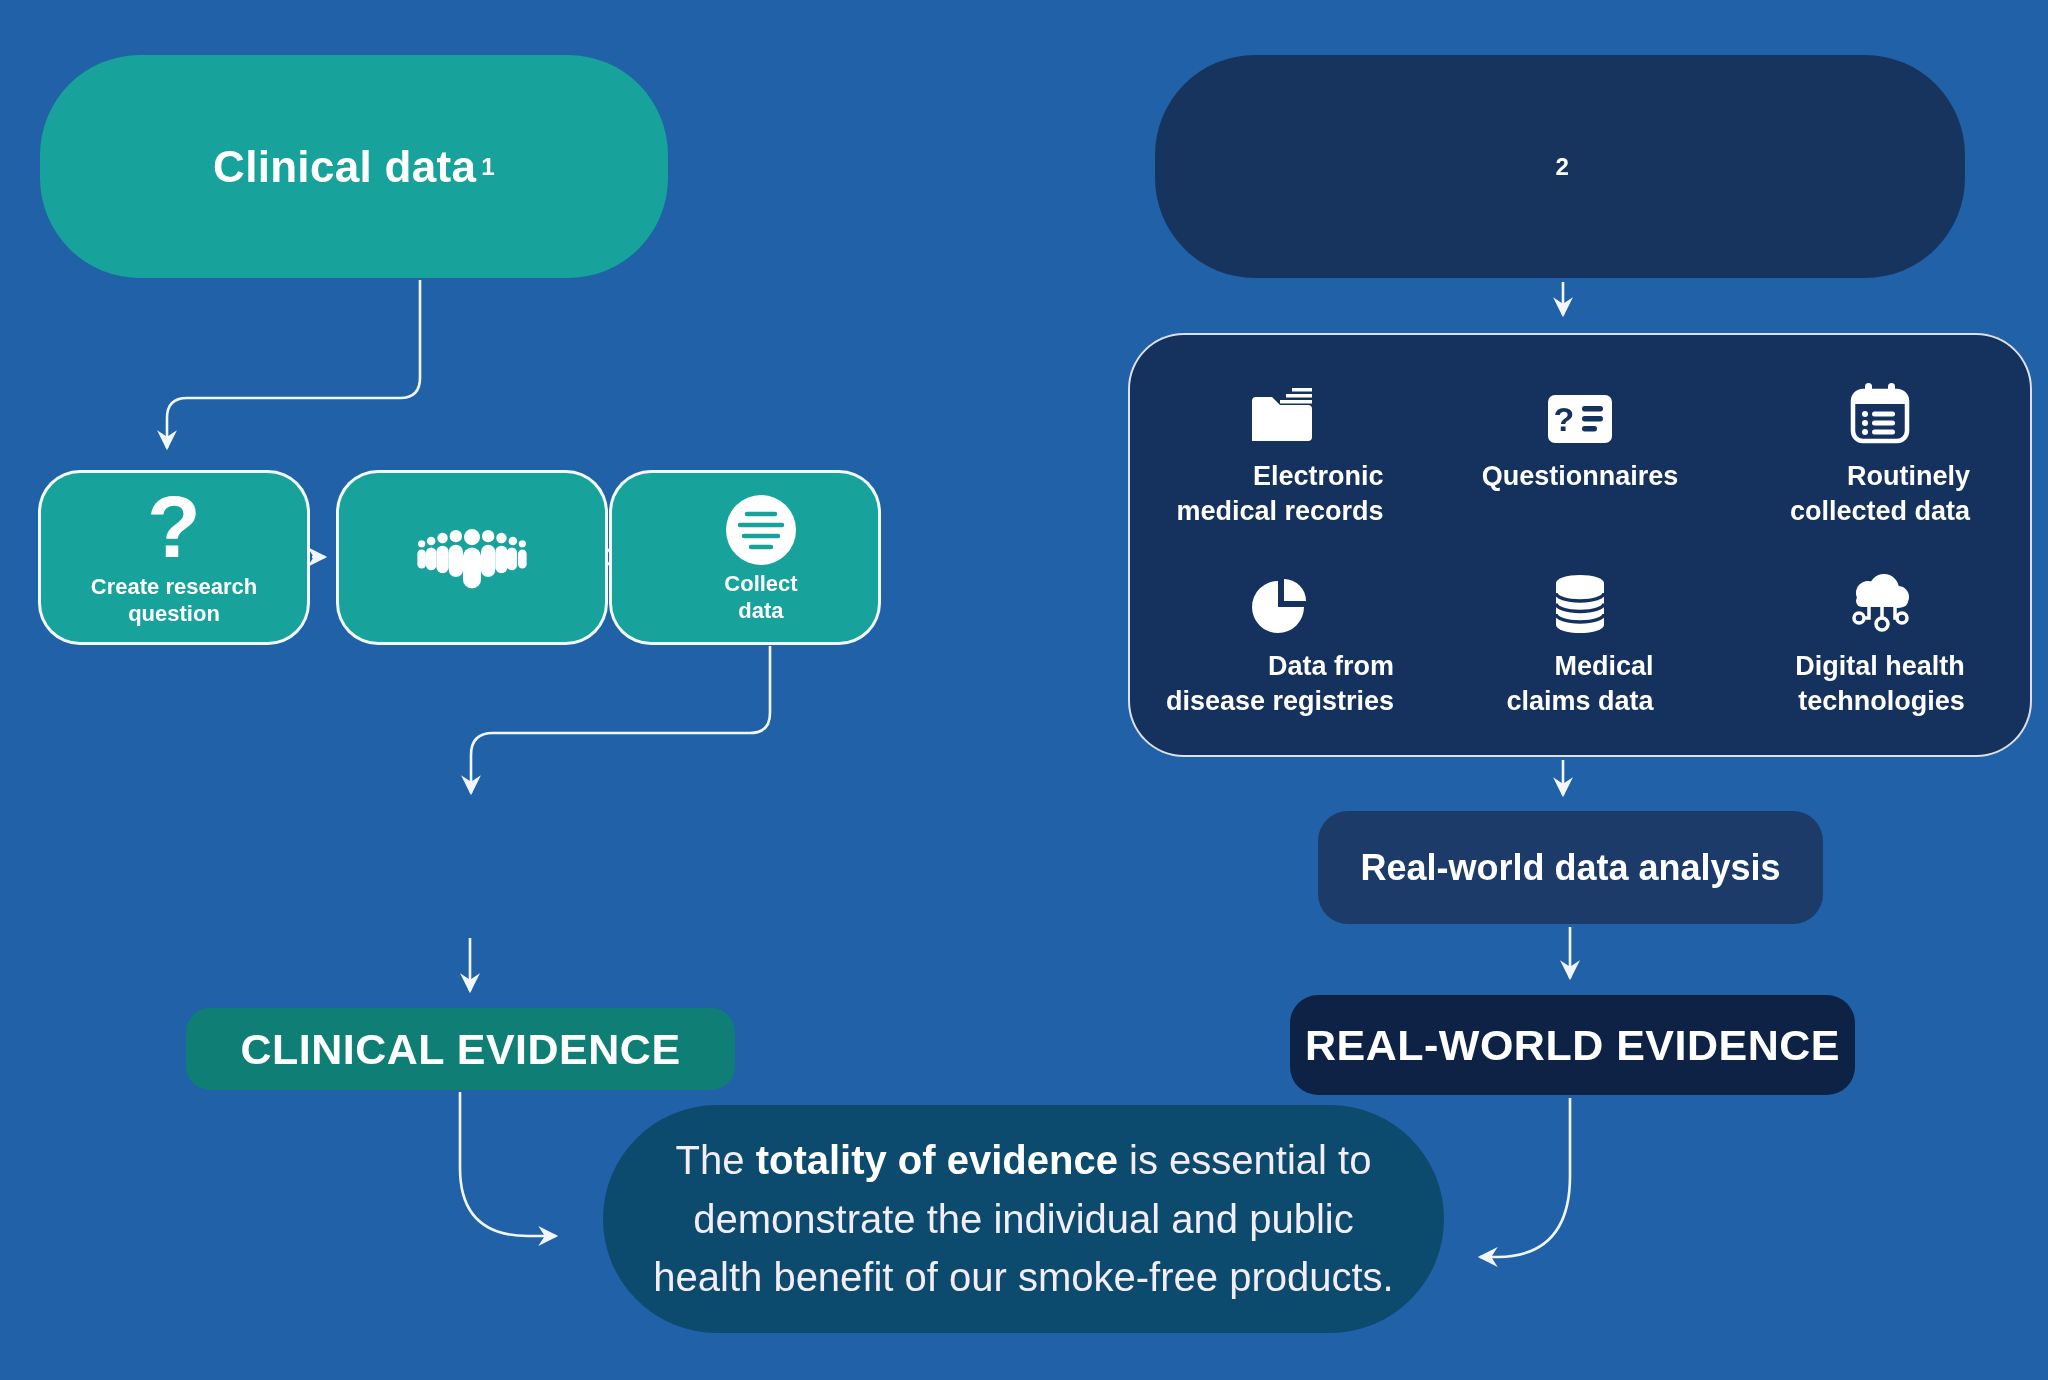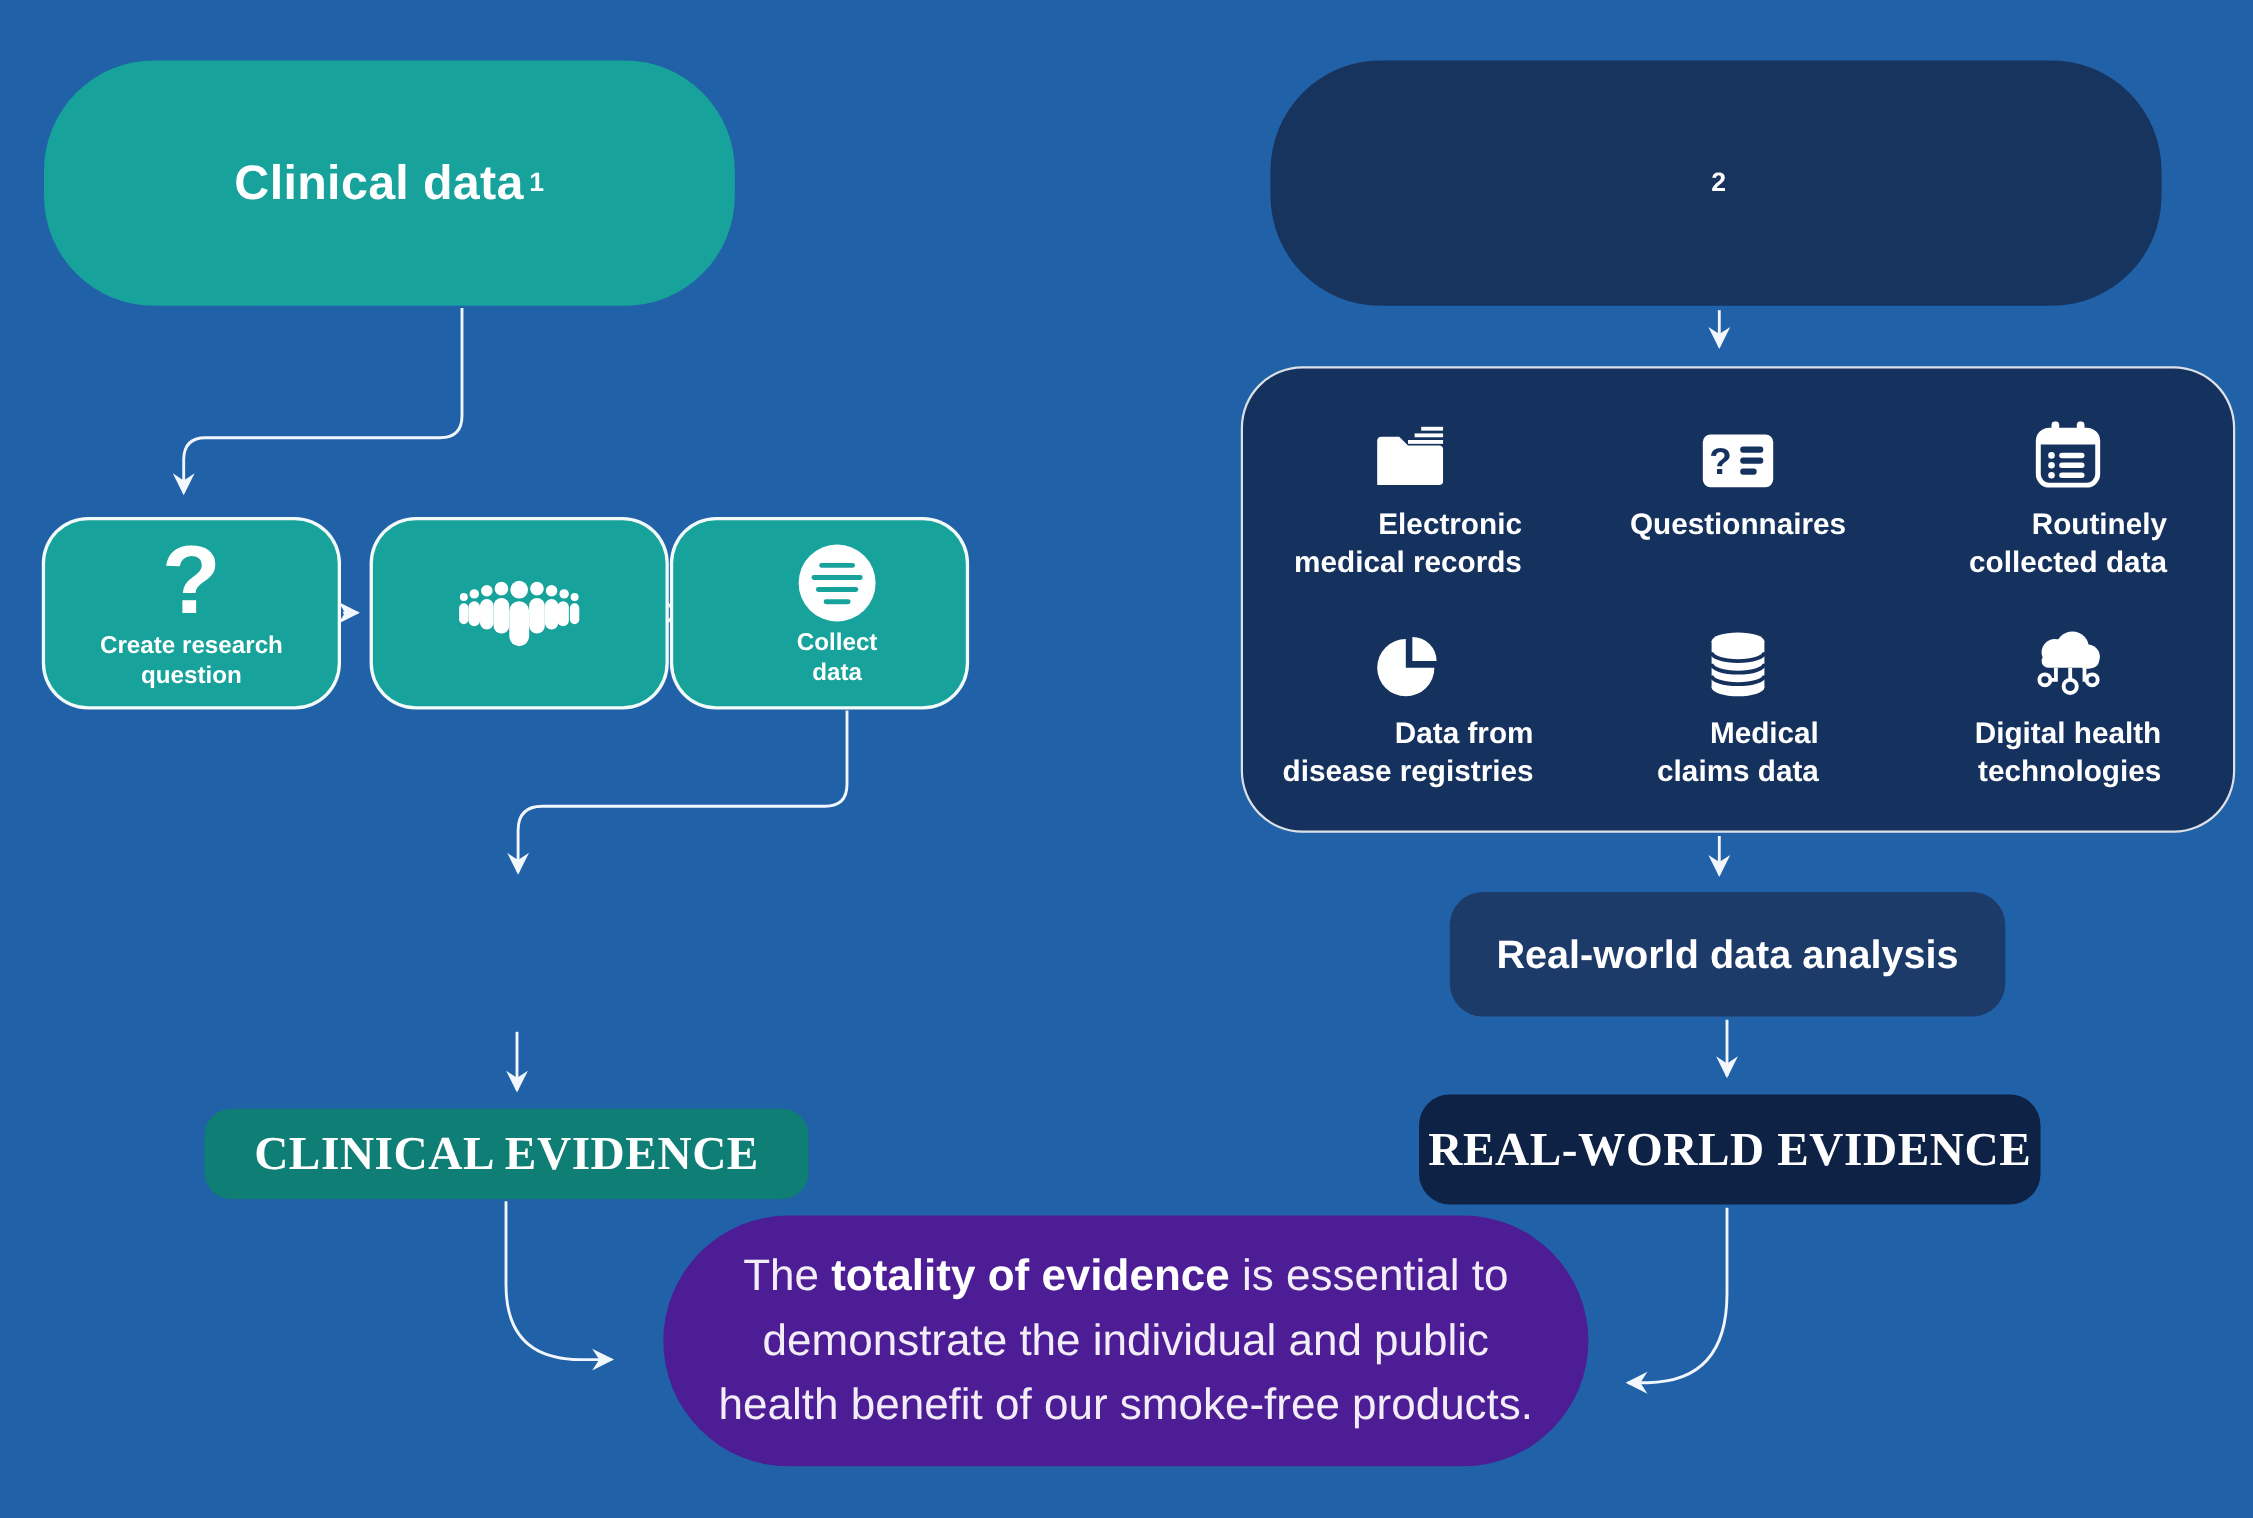--- a/index.html
+++ b/index.html
@@ -39,27 +39,27 @@
     padding-top:26px;align-items:start;
   }
   .source-cell{display:flex;flex-direction:column;align-items:center;justify-content:flex-start;}
   .src-icon{height:84px;display:flex;align-items:flex-end;justify-content:center;}
   .src-label{font-size:27px;font-weight:700;line-height:1.28;white-space:pre-line;text-align:right;margin-top:14px;}
 
   
   .analysis{font-size:36px;font-weight:700;border-radius:30px;}
   .analysis-clinical{left:217px;top:820px;width:507px;height:115px;background:#1BA8A0;}
   .analysis-realworld{left:1318px;top:811px;width:505px;height:113px;background:#1D3B69;}
-  .evidence{font-weight:700;letter-spacing:.5px;font-family:Liberation Serif, serif;}
+  .evidence{font-weight:700;letter-spacing:.5px;}
   .evidence-clinical{left:186px;top:1008px;width:549px;height:82px;background:#0F7E75;border-radius:24px;font-size:43px;}
   .evidence-realworld{left:1290px;top:995px;width:565px;height:100px;background:#0E2245;border-radius:28px;font-size:43px;}
 
   
   .conclusion{
-    left:603px;top:1105px;width:841px;height:228px;background:#4c1d95;border-radius:114px;
+    left:603px;top:1105px;width:841px;height:228px;background:#0c4a6e;border-radius:114px;
     padding:0 18px;
   }
   .conclusion p{
     margin:0;font-size:40px;font-weight:400;line-height:1.47;color:#F3EDF7;
     white-space:pre-line;
   }
   .conclusion b{font-weight:700;color:#FFFFFF;}
 </style>
 </head>
 <body>

